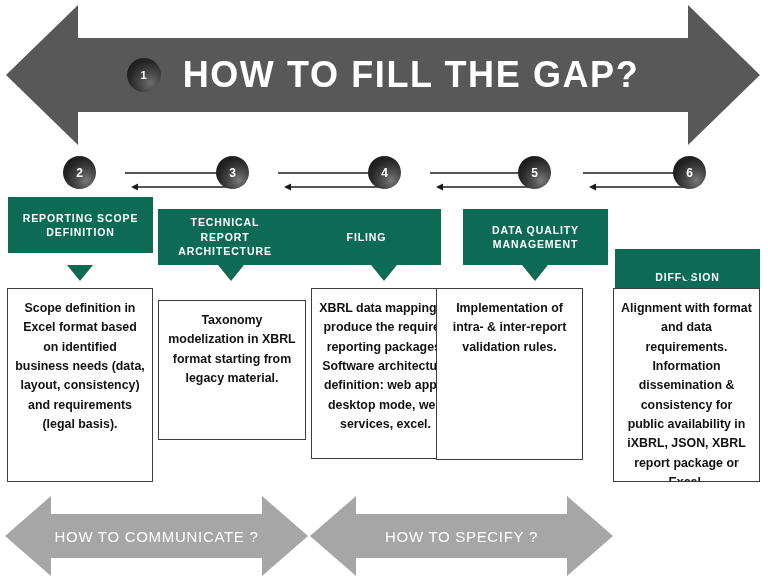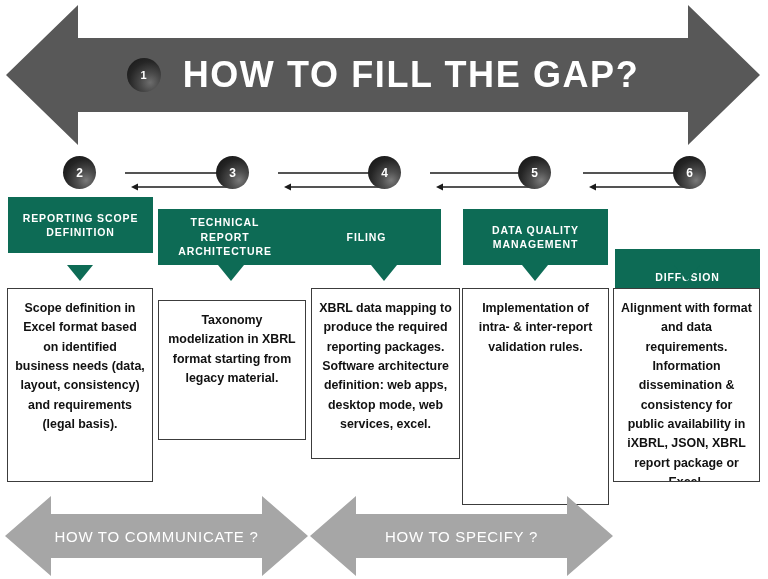--- a/index.html
+++ b/index.html
@@ -199,21 +199,21 @@
   </div>
 
   <div class="body-box" style="left:158px;top:300px;width:148px;height:140px;">
     <span>Taxonomy modelization in XBRL format starting from  legacy material.</span>
   </div>
 
   <div class="body-box" style="left:311px;top:288px;width:149px;height:171px;">
     <span>XBRL data mapping to produce the required reporting packages. Software architecture definition: web apps, desktop mode, web services, excel.</span>
   </div>
 
-  <div class="body-box" style="left:462px;top:288px;width:147px;height:217px;">
+  <div class="body-box" style="left:436px;top:288px;width:147px;height:172px;">
     <span>Implementation of intra- &amp; inter-report validation rules.</span>
   </div>
 
   <div class="body-box" style="left:613px;top:288px;width:147px;height:194px;">
     <span>Alignment with format and data requirements. Information dissemination &amp; consistency for public availability in iXBRL, JSON, XBRL report package or Excel.</span>
   </div>
 
   <div class="bot-arrow" style="left:310px;top:495px;width:303px;">
     <svg width="303" height="82" viewBox="0 0 303 82">
       <polygon points="0,41 46,1 46,19 257,19 257,1 303,41 257,81 257,63 46,63 46,81" fill="#a6a6a6"></polygon>

